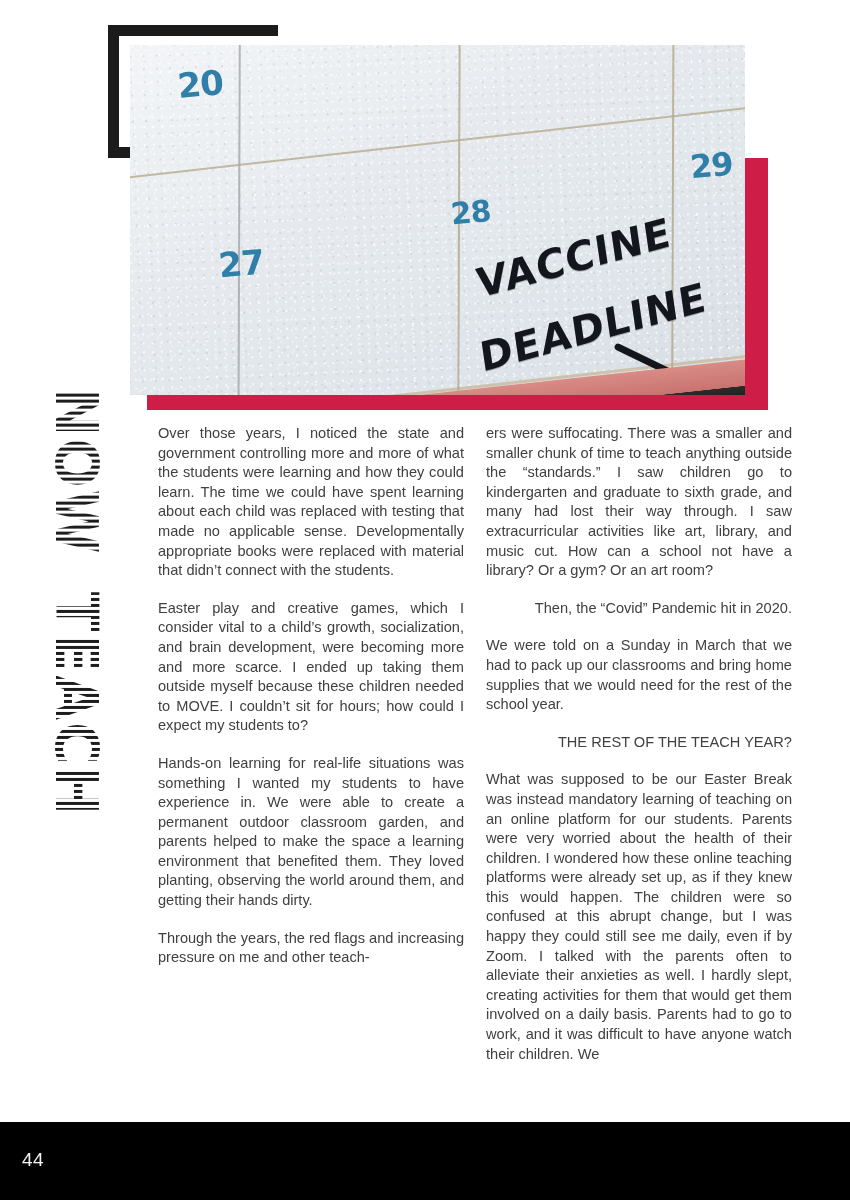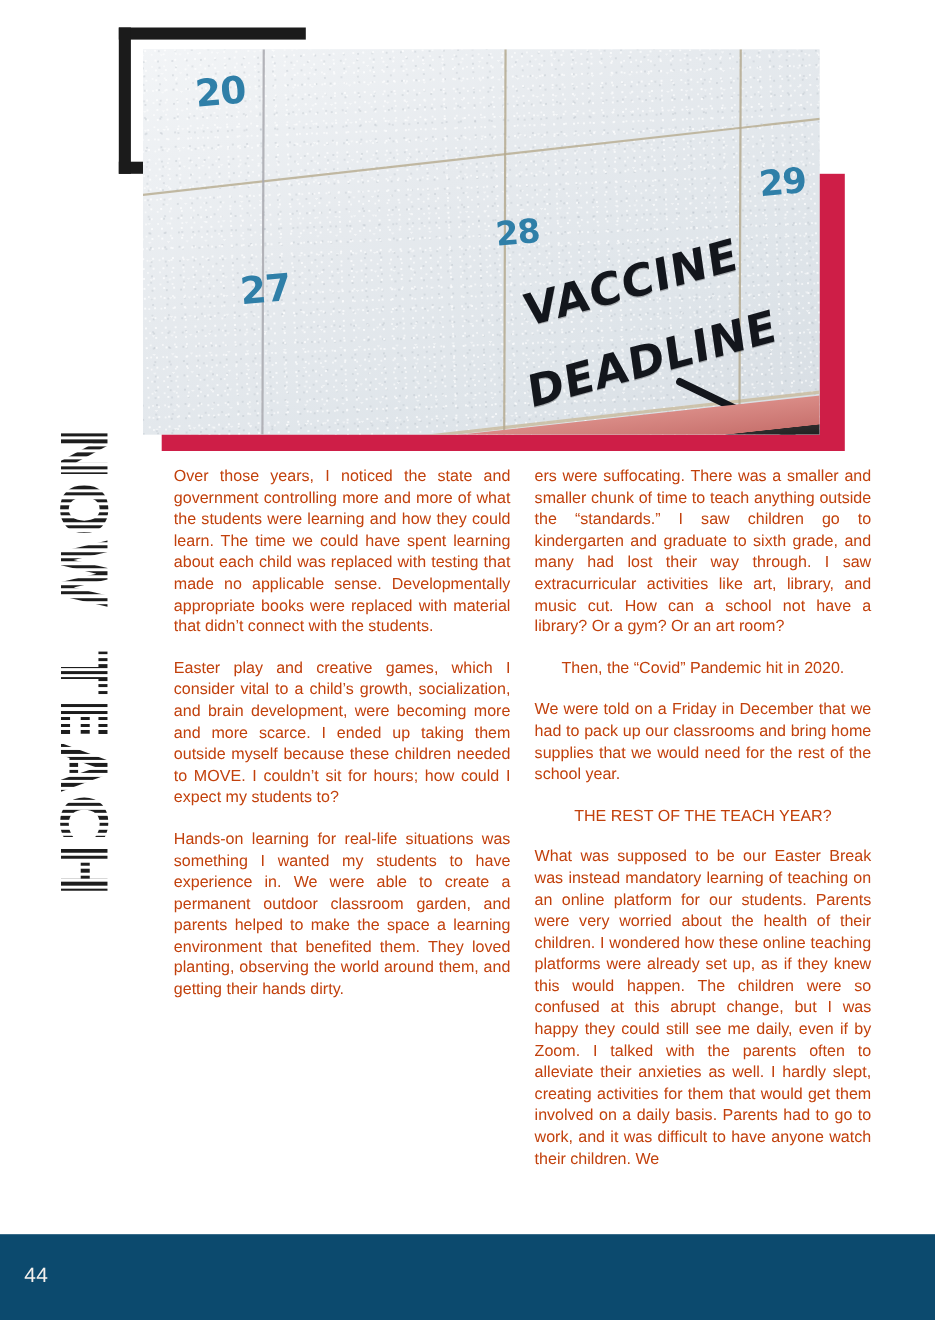--- a/index.html
+++ b/index.html
@@ -174,35 +174,35 @@
     display: flex;
     gap: 22px;
   }
   .col {
     width: 306px;
   }
   .col p {
     margin: 0 0 18px 0;
     font-size: 14.6px;
     line-height: 19.6px;
-    color: #c2410c;
+    color: #404040;
     text-align: justify;
     -webkit-hyphens: none;
     hyphens: none;
   }
-  .col p.ragged { text-align: center; }
+  .col p.ragged { text-align: right; }
 
   
   .footer {
     position: absolute;
     left: 0;
     bottom: 0;
     width: 850px;
     height: 78px;
-    background: #0c4a6e;
+    background: #000000;
   }
   .folio {
     position: absolute;
     left: 22px;
     top: 27px;
     color: #f4f1ee;
     font-size: 19px;
     letter-spacing: .5px;
   }
 </style>
@@ -242,25 +242,26 @@
 <div class="side-title">
   <div class="side-word w1">NOW</div>
   <div class="side-word w2">TEACH</div>
 </div>
 
 <div class="columns">
   <div class="col">
     <p>Over those years, I noticed the state and government controlling more and more of what the students were learning and how they could learn. The time we could have spent learning about each child was replaced with testing that made no applicable sense. Developmentally appropriate books were replaced with material that didn’t connect with the students.</p>
     <p>Easter play and creative games, which I consider vital to a child’s growth, socialization, and brain development, were becoming more and more scarce. I ended up taking them outside myself because these children needed to MOVE. I couldn’t sit for hours; how could I expect my students to?</p>
     <p>Hands-on learning for real-life situations was something I wanted my students to have experience in. We were able to create a permanent outdoor classroom garden, and parents helped to make the space a learning environment that benefited them. They loved planting, observing the world around them, and getting their hands dirty.</p>
+    <p>Through the years, the red flags and increasing pressure on me and other teach-</p>
   </div>
   <div class="col">
     <p>ers were suffocating. There was a smaller and smaller chunk of time to teach anything outside the “standards.” I saw children go to kindergarten and graduate to sixth grade, and many had lost their way through. I saw extracurricular activities like art, library, and music cut. How can a school not have a library? Or a gym? Or an art room?</p>
     <p class="ragged">Then, the “Covid” Pandemic hit in 2020.</p>
-    <p>We were told on a Friday in December that we had to pack up our classrooms and bring home supplies that we would need for the rest of the school year.</p>
+    <p>We were told on a Sunday in March that we had to pack up our classrooms and bring home supplies that we would need for the rest of the school year.</p>
     <p class="ragged">THE REST OF THE TEACH YEAR?</p>
     <p>What was supposed to be our Easter Break was instead mandatory learning of teaching on an online platform for our students. Parents were very worried about the health of their children. I wondered how these online teaching platforms were already set up, as if they knew this would happen. The children were so confused at this abrupt change, but I was happy they could still see me daily, even if by Zoom. I talked with the parents often to alleviate their anxieties as well. I hardly slept, creating activities for them that would get them involved on a daily basis. Parents had to go to work, and it was difficult to have anyone watch their children. We</p>
   </div>
 </div>
 
 <div class="footer">
   <div class="folio">44</div>
 </div>
 
 </body></html>

